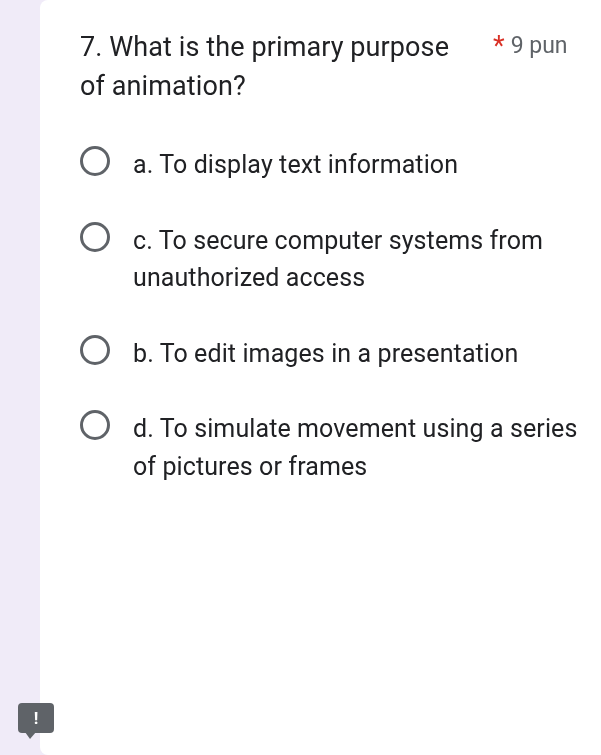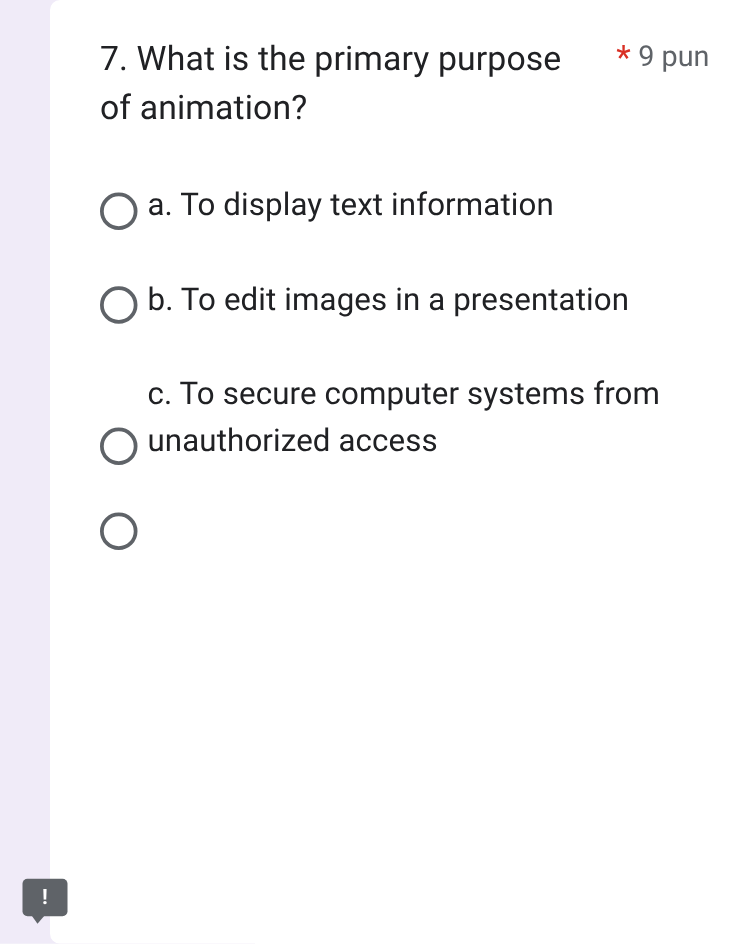--- a/index.html
+++ b/index.html
@@ -50,22 +50,22 @@
     line-height: 1.6;
     white-space: nowrap;
   }
   .options {
     display: flex;
     flex-direction: column;
     gap: 38px;
   }
   .option-row {
     display: flex;
-    align-items: flex-end;
-    gap: 8px;
+    align-items: flex-start;
+    gap: 23px;
     cursor: pointer;
     padding-right: 10px;
   }
   .radio-outer {
     width: 30px;
     height: 30px;
     border: 3px solid #5f6368;
     border-radius: 50%;
     flex-shrink: 0;
   }
@@ -118,30 +118,31 @@
 
   <div class="options">
 
     <div class="option-row">
       <div class="radio-outer"></div>
       <div class="option-text">a. To display text information</div>
     </div>
 
     <div class="option-row">
       <div class="radio-outer"></div>
+      <div class="option-text">c. To secure computer systems from unauthorized access</div>
+    </div>
+
+    <div class="option-row">
+      <div class="radio-outer"></div>
       <div class="option-text">b. To edit images in a presentation</div>
     </div>
 
     <div class="option-row">
       <div class="radio-outer"></div>
-      <div class="option-text">c. To secure computer systems from unauthorized access</div>
-    </div>
-
-    <div class="option-row">
-      <div class="radio-outer"></div>
+      <div class="option-text">d. To simulate movement using a series of pictures or frames</div>
     </div>
 
   </div>
 </div>
 
 <div class="feedback-badge">
   <span>!</span>
 </div>
 
 </body></html>

